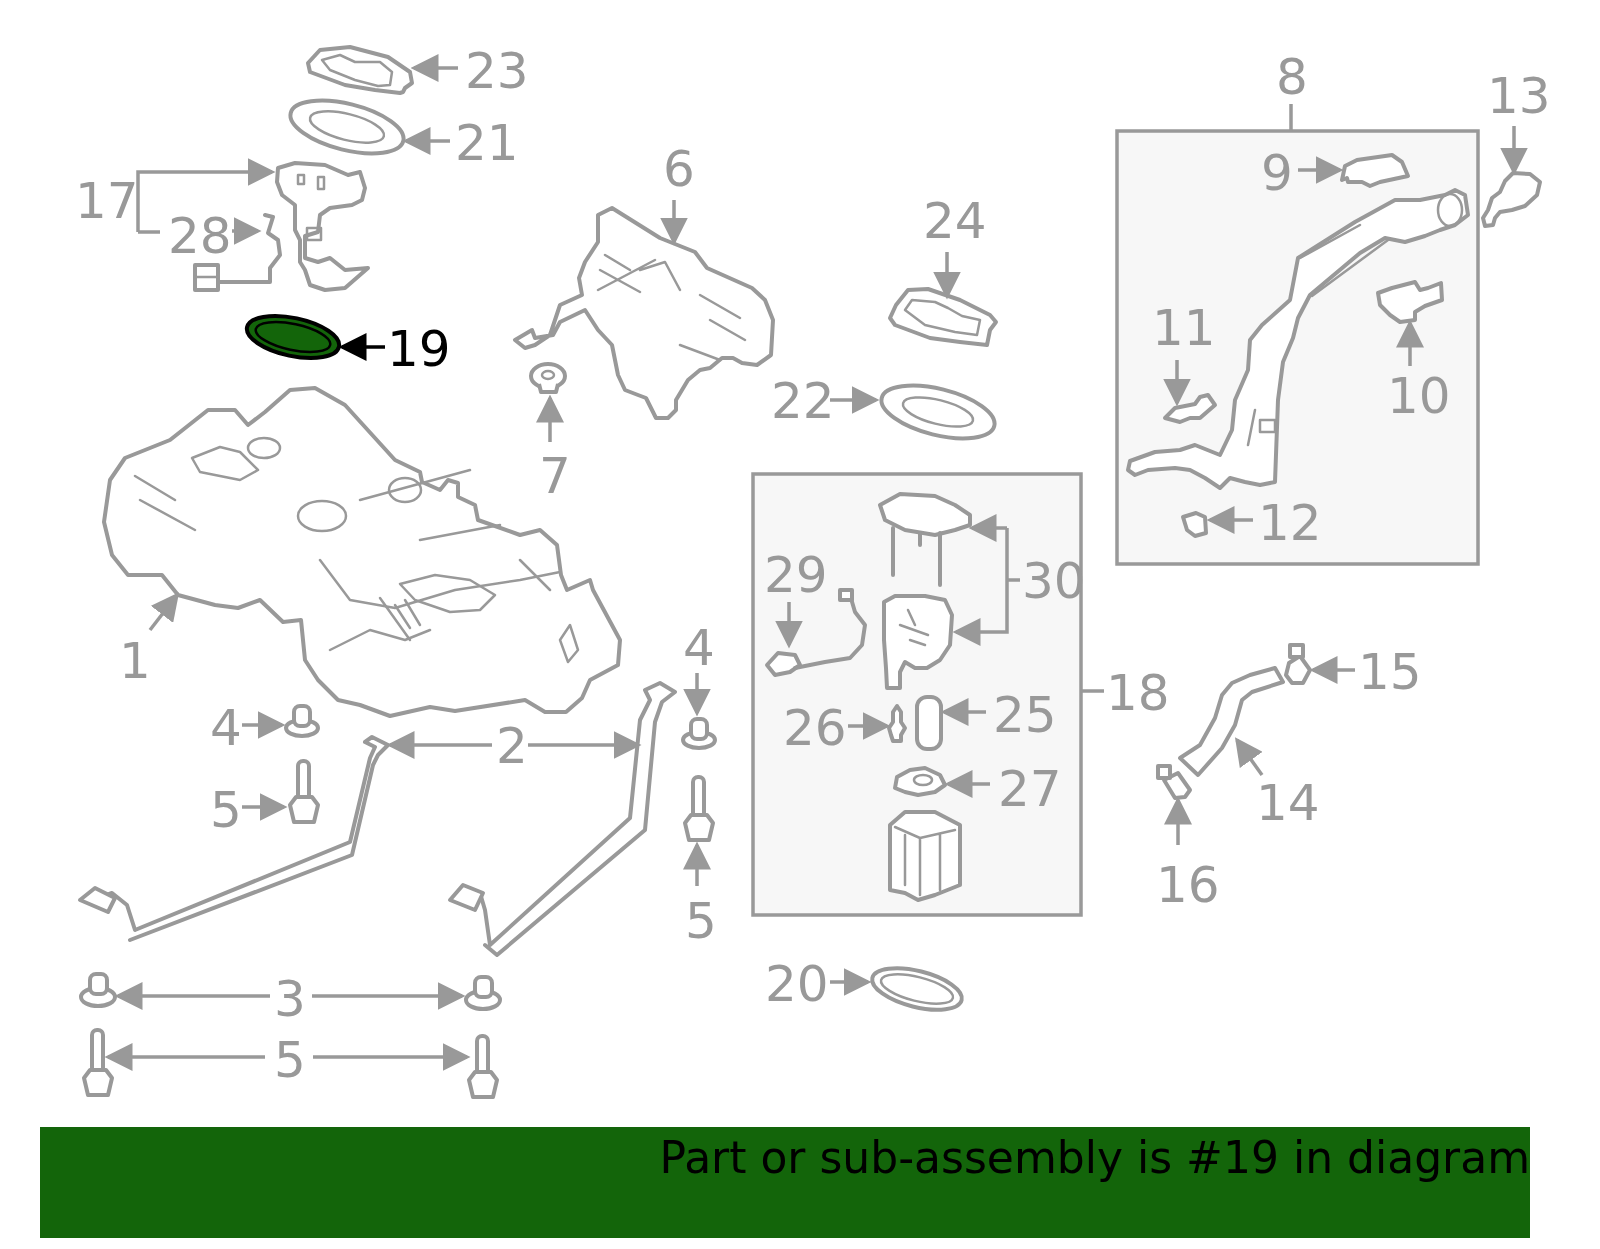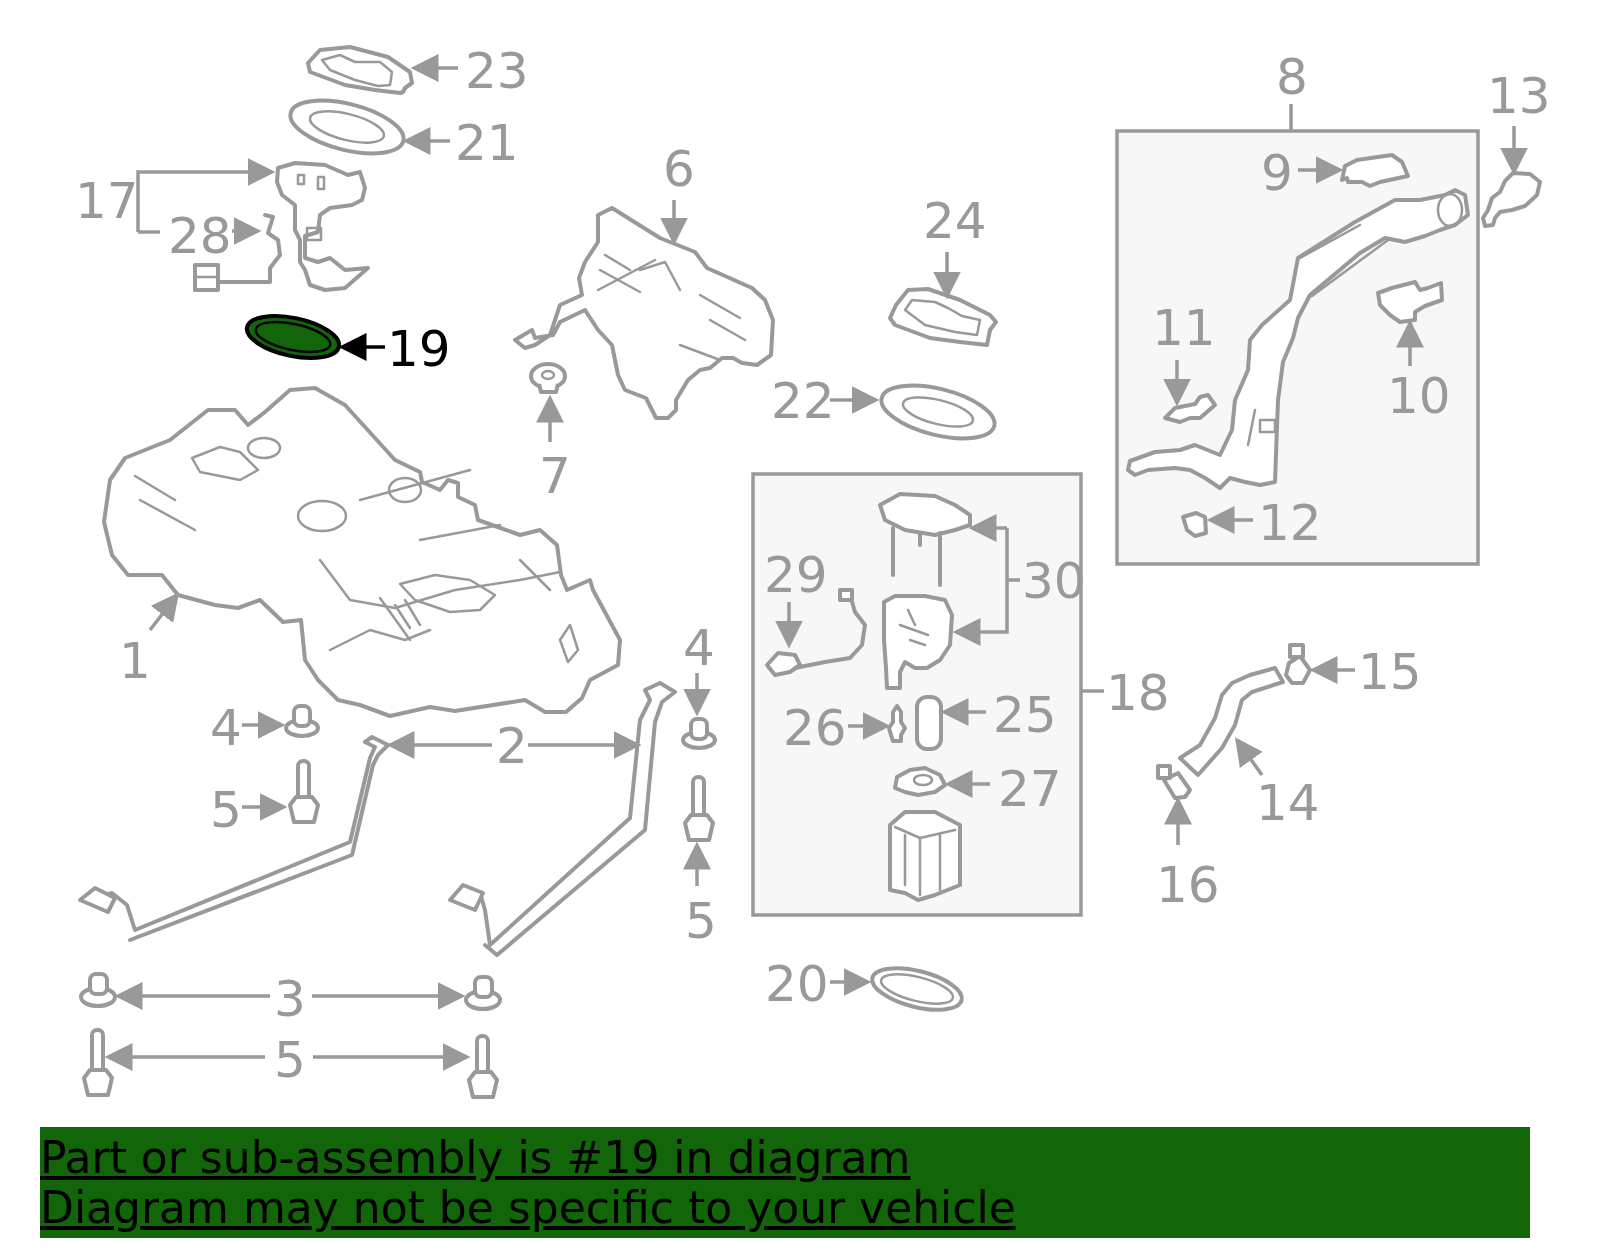--- a/index.html
+++ b/index.html
@@ -9,23 +9,23 @@
   .lbl-hl { fill:#000000; }
   .stroke { fill:none; stroke:#999999; stroke-width:4; stroke-linejoin:round; stroke-linecap:round; }
   .thin { fill:none; stroke:#999999; stroke-width:2.5; stroke-linejoin:round; stroke-linecap:round; }
   .part { fill:#ffffff; stroke:#999999; stroke-width:4; stroke-linejoin:round; }
   .box { fill:#f7f7f7; stroke:#999999; stroke-width:3.5; }
   .arrowline { stroke:#999999; stroke-width:3.5; fill:none; }
   .hl-part { fill:#13650a; stroke:#000000; stroke-width:4; }
   .hl-line { stroke:#000000; stroke-width:3.5; }
   #banner {
     position:absolute; left:40px; top:1127px; width:1490px; height:111px;
-    background:#13650a; color:#000000; text-align:left;
+    background:#13650a; color:#000000; text-align:right;
     font-family:"DejaVu Sans", sans-serif; font-size:44px; line-height:50px;
-    padding-top:6px; box-sizing:border-box;text-decoration:underline;
+    padding-top:6px; box-sizing:border-box;
   }
   #banner div { white-space:nowrap; }
 </style>
 </head>
 <body>
 
 <svg id="diagram" viewBox="0 0 1600 1249" xmlns="http://www.w3.org/2000/svg">
   <defs>
     <marker id="ah" markerWidth="8" markerHeight="8" refX="7" refY="4" orient="auto" markerUnits="strokeWidth">
       <path d="M0,0 L8,4 L0,8 z" fill="#999999"></path>
@@ -289,14 +289,13 @@
   <text class="lbl" x="683" y="665">4</text>
   <text class="lbl" x="496" y="763">2</text>
   <text class="lbl" x="210" y="827">5</text>
   <text class="lbl" x="685" y="938">5</text>
   <text class="lbl" x="274" y="1016">3</text>
   <text class="lbl" x="274" y="1077">5</text>
 </svg>
 
 <div id="banner">
   <div>Part or sub-assembly is #19 in diagram</div>
-  <div>Diagram may not be specific to your vehicle</div>
 </div>
 
 </body></html>

